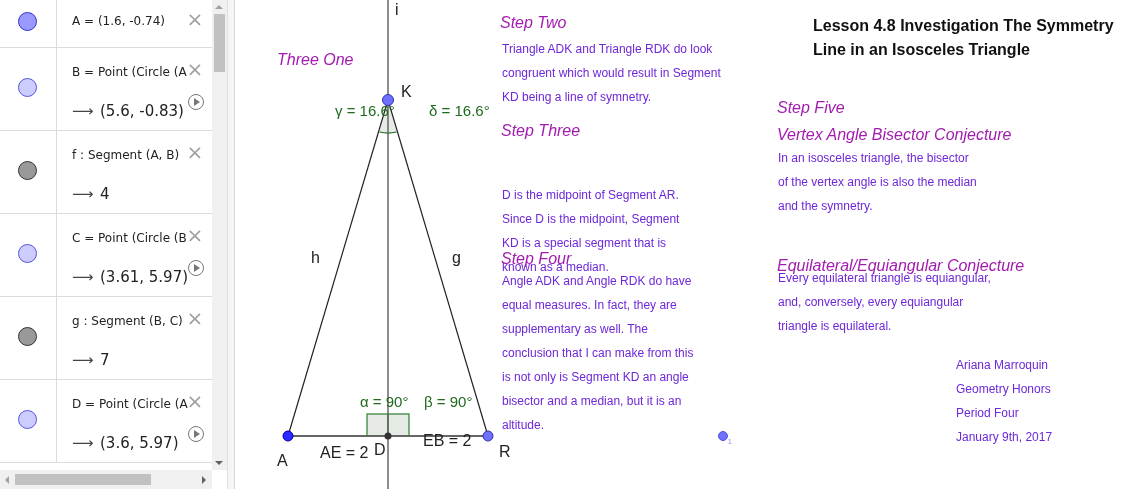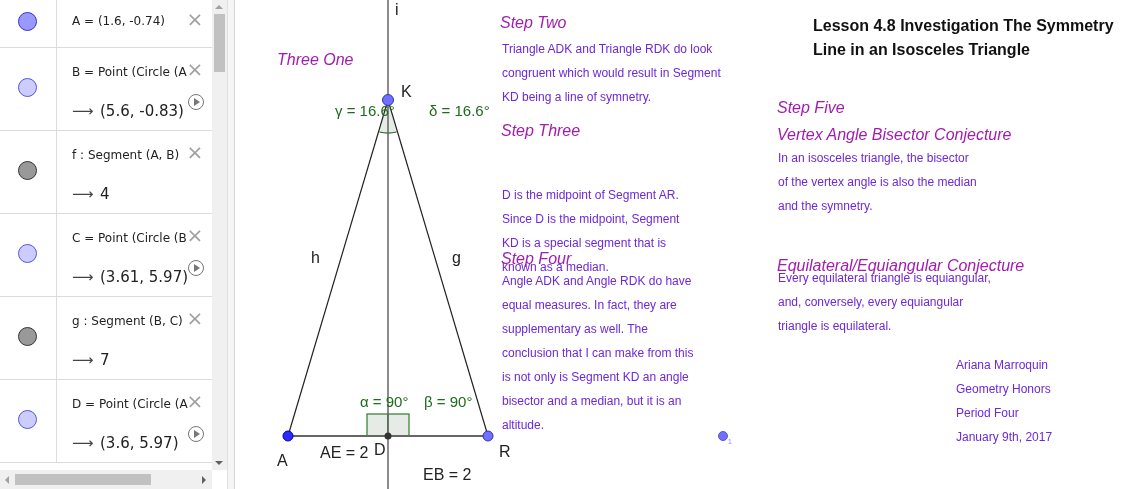--- a/index.html
+++ b/index.html
@@ -179,21 +179,21 @@
   <div class="gtext lbl" style="left:265px;top:443px;">R</div>
   <div class="gtext lbl" style="left:140px;top:441px;">D</div>
   <div class="gtext" style="left:494px;top:433px;font-size:11px;color:#8888ff;">₁</div>
   <div class="gtext lbl" style="left:77px;top:249px;">h</div>
   <div class="gtext lbl" style="left:218px;top:249px;">g</div>
   <div class="gtext angle-lbl" style="left:76px;top:102px;">γ = 16.6°</div>
   <div class="gtext angle-lbl" style="left:170px;top:102px;">δ = 16.6°</div>
   <div class="gtext angle-lbl" style="left:101px;top:393px;">α = 90°</div>
   <div class="gtext angle-lbl" style="left:165px;top:393px;">β = 90°</div>
   <div class="gtext lbl" style="left:86px;top:444px;">AE = 2</div>
-  <div class="gtext lbl" style="left:189px;top:432px;margin-top:34px;">EB = 2</div>
+  <div class="gtext lbl" style="left:189px;top:432px;">EB = 2</div>
 
   <div class="gtext step-title" style="left:43px;top:51px;">Three One</div>
 
   <div class="gtext step-title" style="left:266px;top:14px;">Step Two</div>
   <div class="gtext step-body" style="left:268px;top:37px;">
     <div>Triangle ADK and Triangle RDK do look</div>
     <div>congruent which would result in Segment</div>
     <div>KD being a line of symnetry.</div>
   </div>
 

